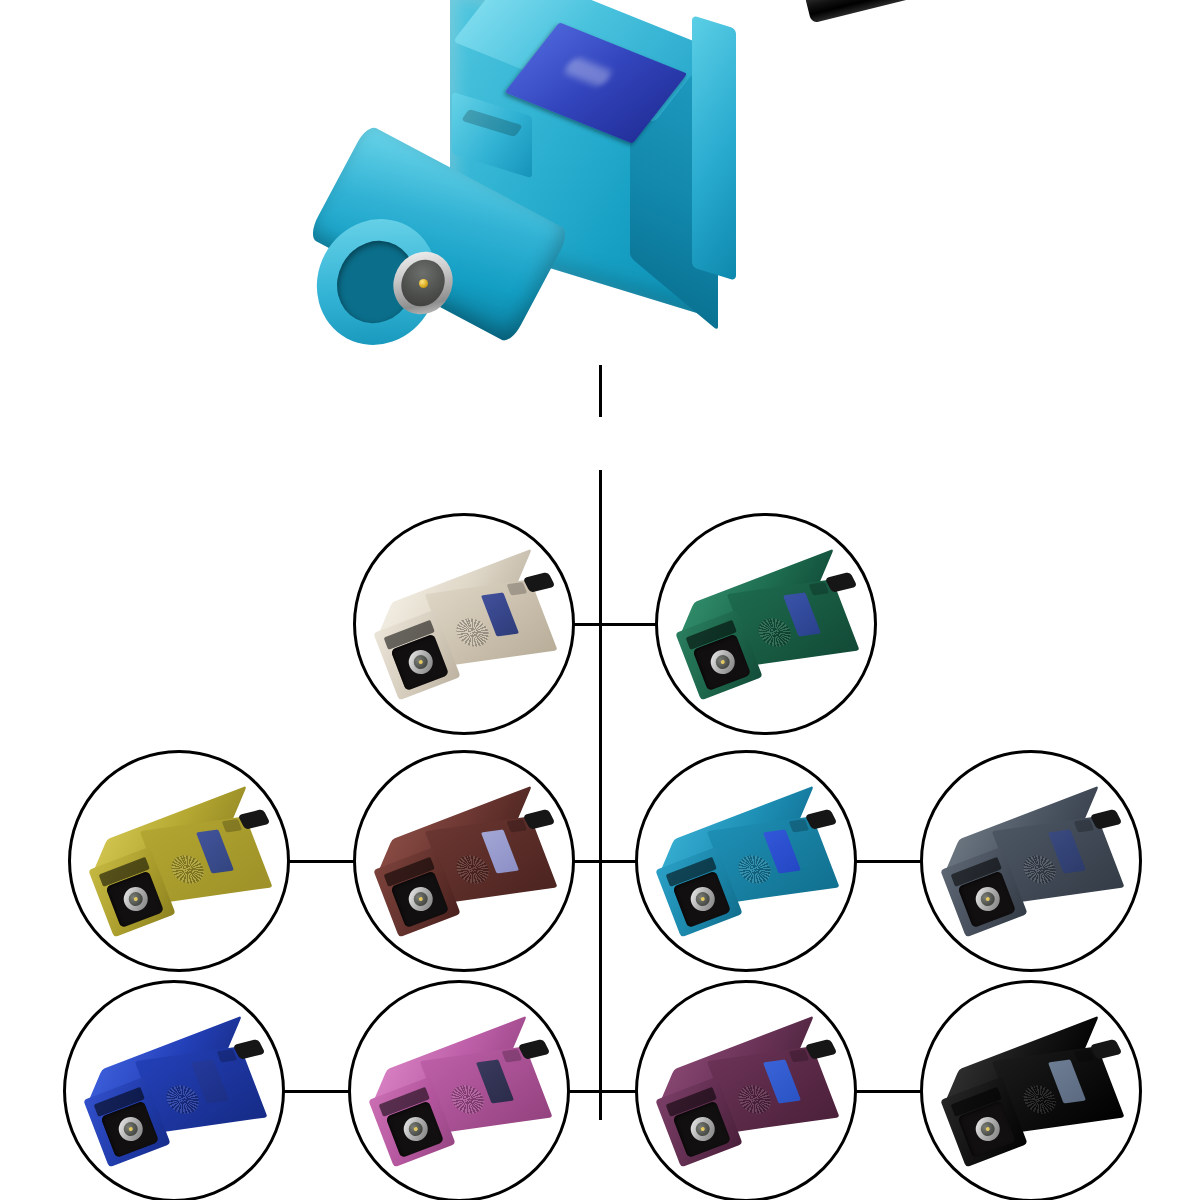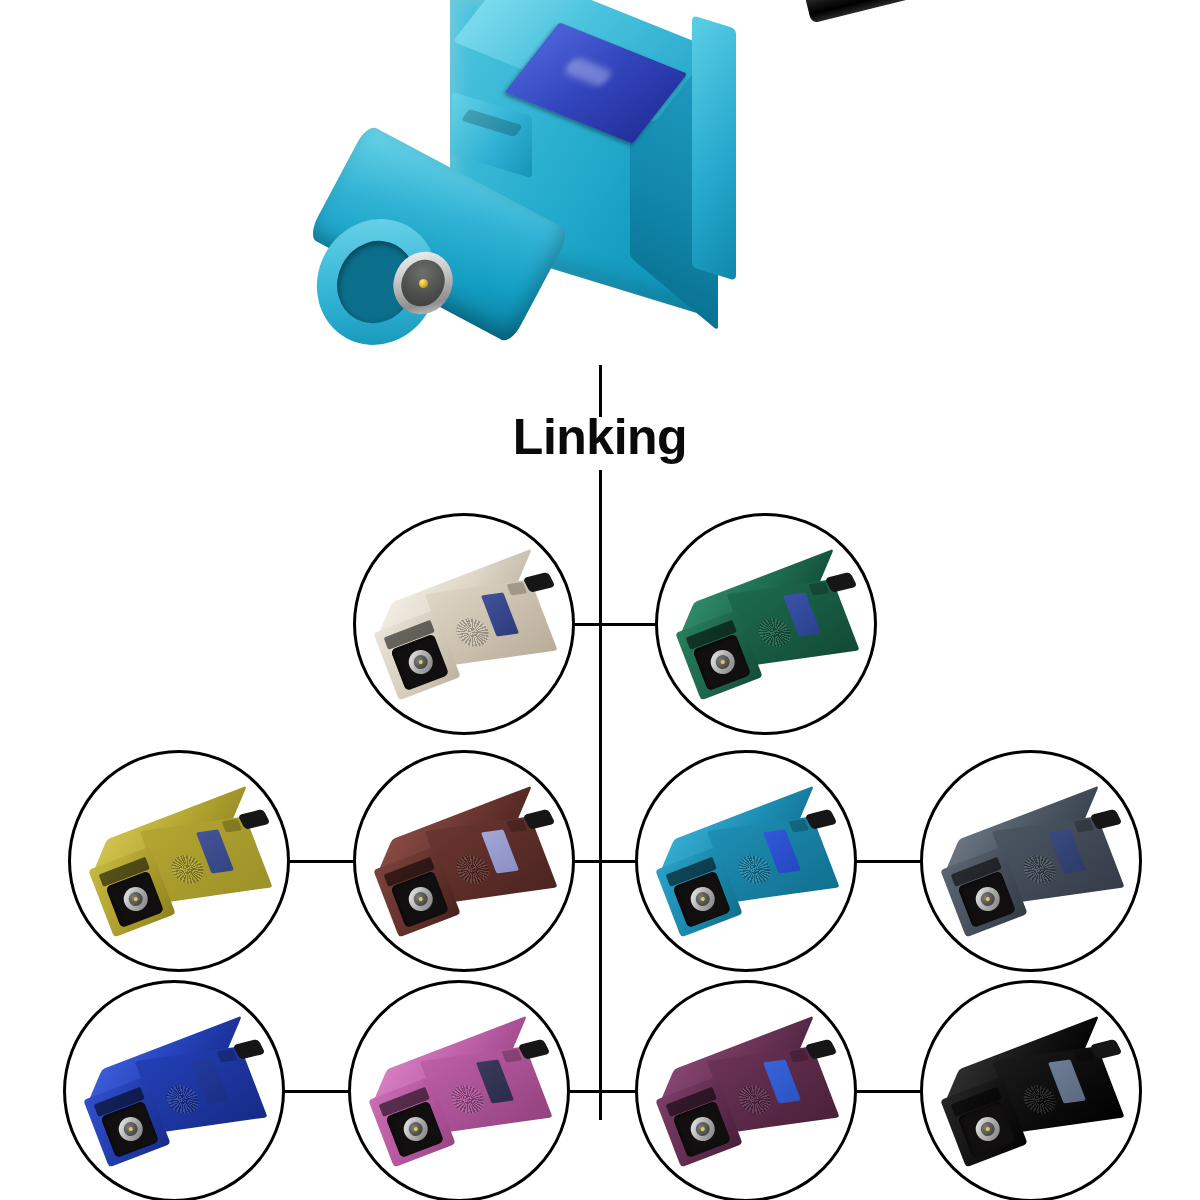--- a/index.html
+++ b/index.html
@@ -357,21 +357,20 @@
   <div class="line vline" style="left:599px; top:365px; height:52px;"></div>
 
   <div class="line vline" style="left:599px; top:470px; height:650px;"></div>
 
   <div class="line hline" style="left:498px; top:623px; width:202px;"></div>
 
   <div class="line hline" style="left:213px; top:860px; width:775px;"></div>
 
   <div class="line hline" style="left:213px; top:1090px; width:775px;"></div>
 
-  <div id="linking-label">Linking</div>
 
   <div class="bubble" style="left:353px; top:513px; width:222px; height:222px;">
     <div class="conn">
       <div class="c-latchbar"></div>
       <div class="c-top" style="background:linear-gradient(100deg,#f1ece1 0%,#ded6c6 60%,#c8bfae 100%);"></div>
       <div class="c-side" style="background:linear-gradient(150deg,#ded6c6 0%,#cabfac 55%,#b8ad99 100%);"></div>
       <div class="c-front" style="background:linear-gradient(135deg,#ebe5d9 0%,#d3caba 60%,#bdb2a0 100%);"></div>
       <div class="c-slot"></div>
       <div class="c-port"></div>
       <div class="c-socket-ring"></div>

